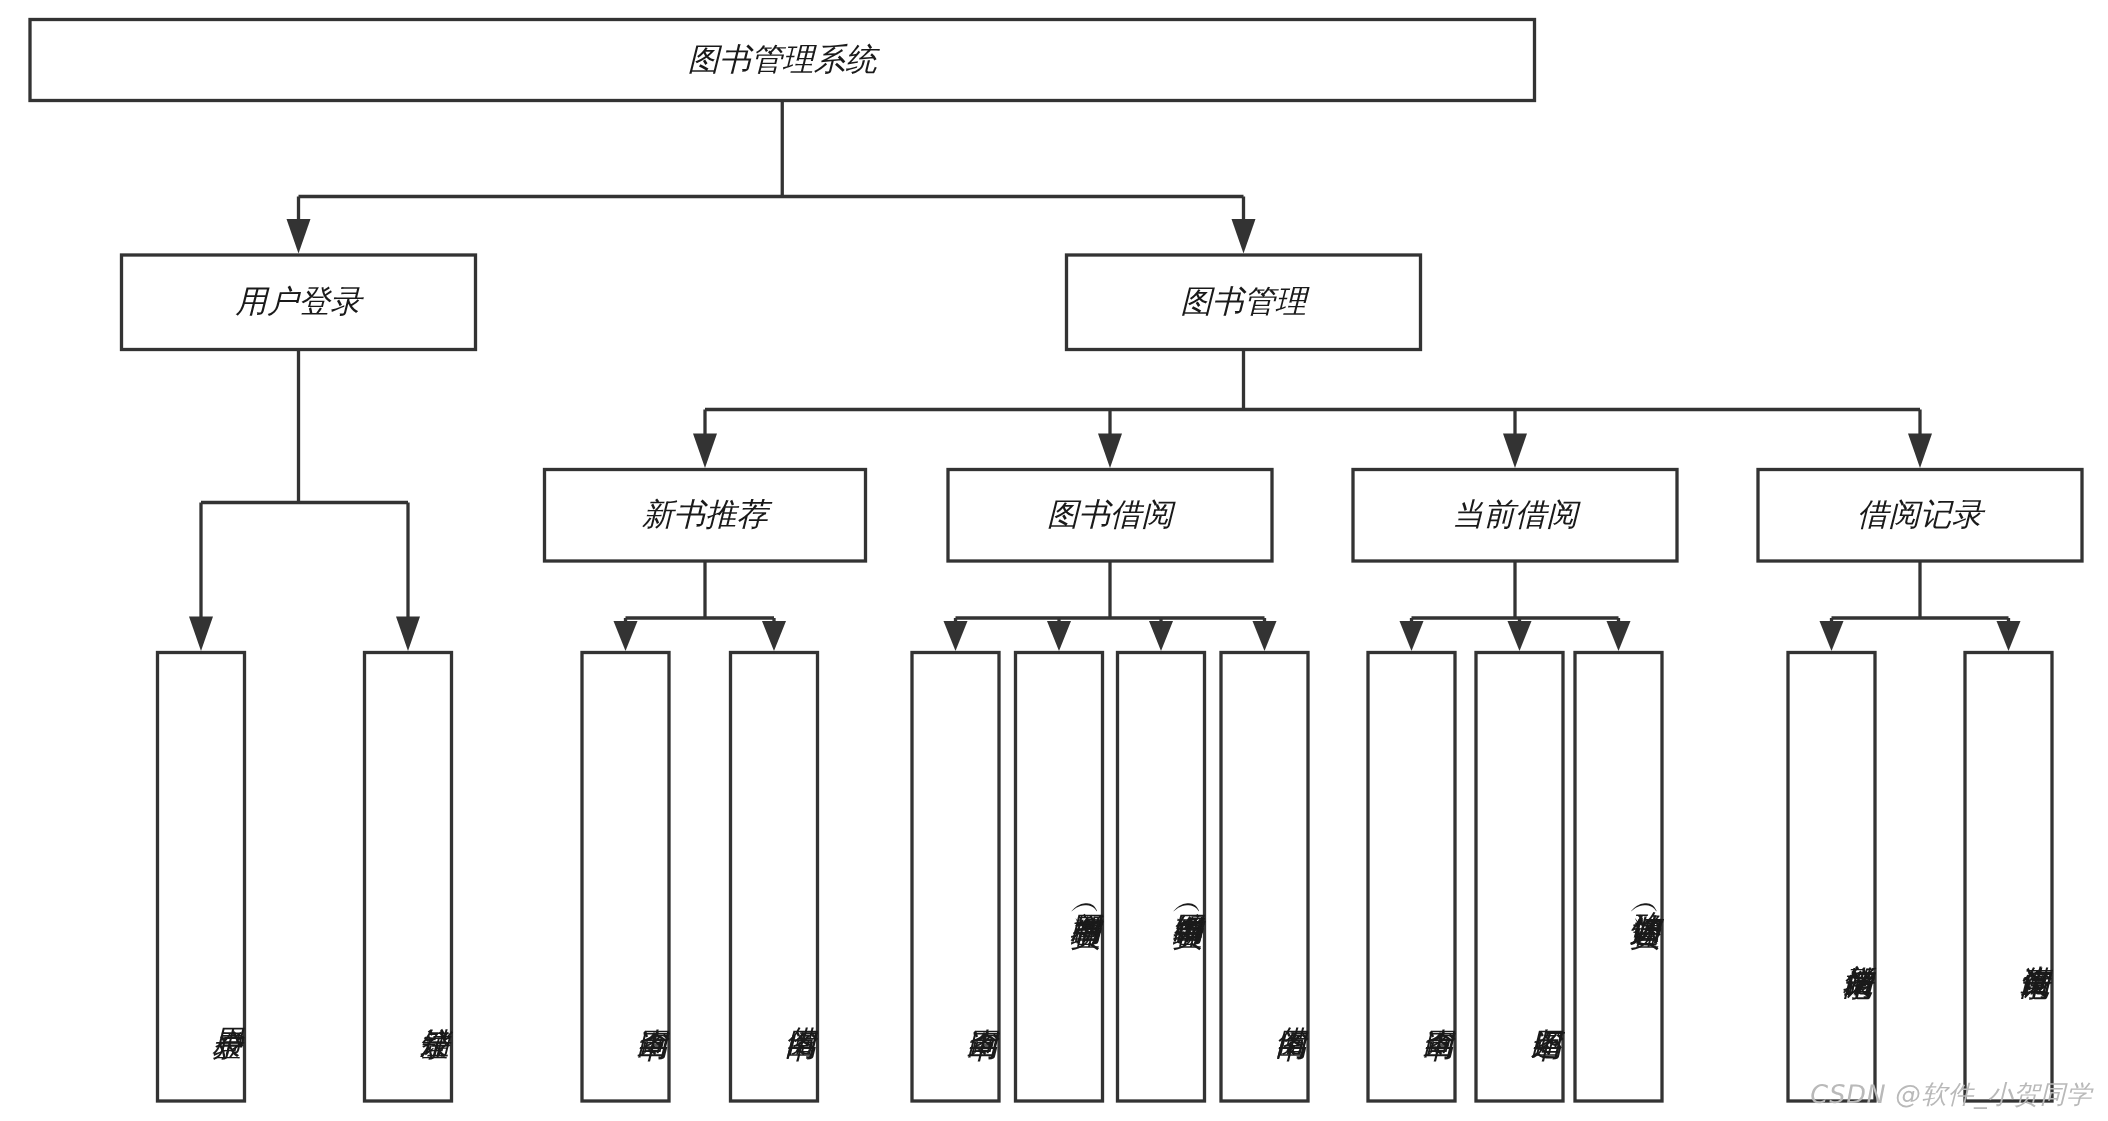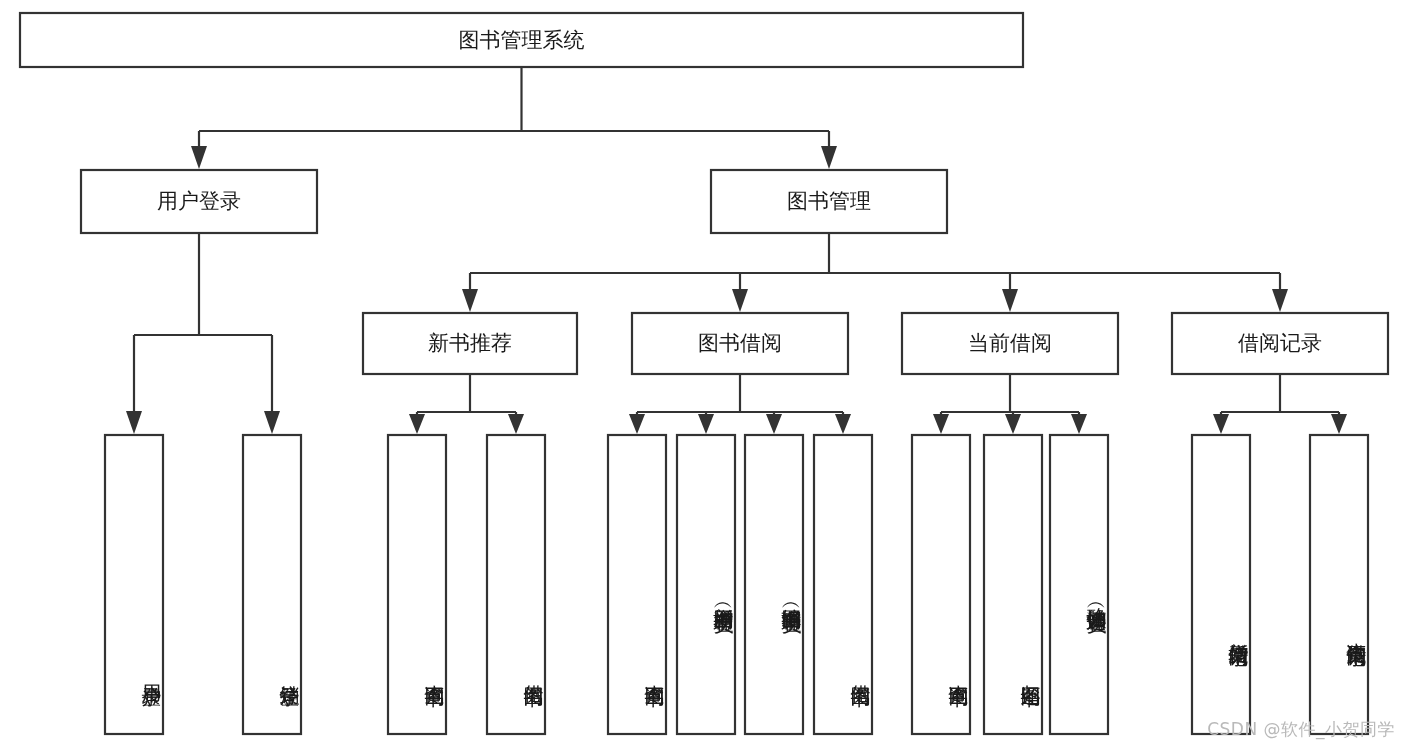--- a/index.html
+++ b/index.html
@@ -11,20 +11,21 @@
     width: 1405px;
     height: 747px;
     font-family: "DejaVu Sans", "Liberation Sans", sans-serif;
     overflow: hidden;
   }
   #diagram-root {
     position: relative;
     width: 1405px;
     height: 747px;
     background: #ffffff;
+    font-style: italic;
   }
   svg#tree-svg {
     position: absolute;
     left: 0;
     top: 0;
     width: 1405px;
     height: 747px;
   }
   .node-box {
     fill: #ffffff;

